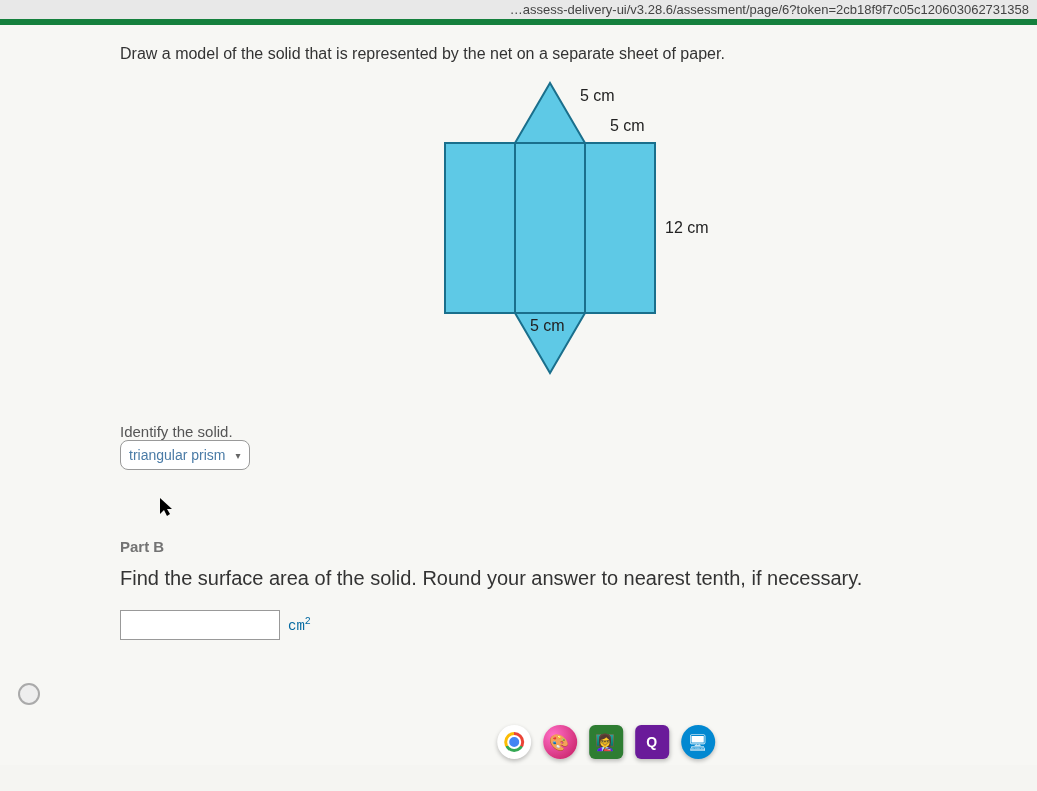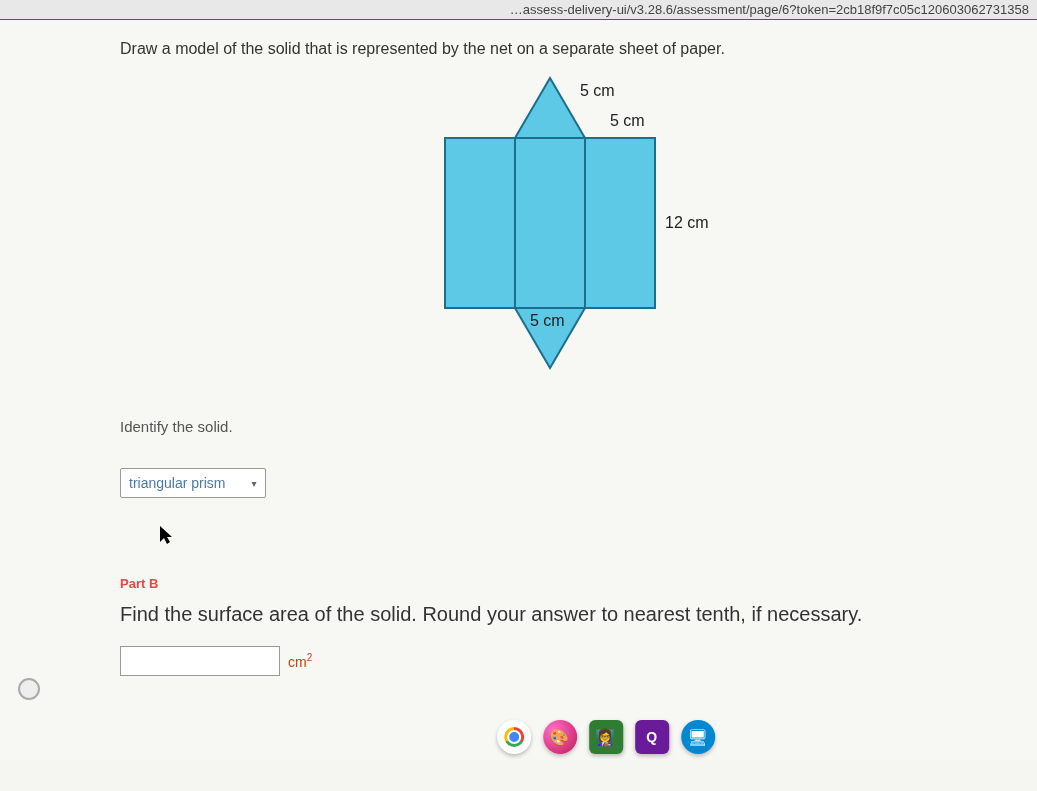--- a/index.html
+++ b/index.html
@@ -13,21 +13,21 @@
     color: #333;
   }
   .url-bar {
     width: 100%;
     background: #e8e8e8;
     padding: 2px 8px;
     font-size: 13px;
     color: #444;
     white-space: nowrap;
     overflow: hidden;
-    border-bottom: 1px solid #15803d;
+    border-bottom: 6px solid #15803d;
     text-align: right;
   }
   .page {
     padding: 20px 28px 20px 120px;
     background: #f7f7f4;
     min-height: 740px;
     position: relative;
   }
   .instruction {
     font-size: 16px;
@@ -37,49 +37,48 @@
   .figure-area {
     display: flex;
     justify-content: center;
     margin: 10px 0 20px 0;
     align-items: flex-end;
   }
   .identify-label {
     font-size: 15px;
     color: #555;
     margin-top: 20px;
-    margin-bottom: 24px;
+    margin-bottom: 0;
   }
   .select-wrap {
     display: inline-flex;
     align-items: center;
     border: 1px solid #999;
     background: #fff;
     padding: 6px 8px;
     font-size: 14px;
     color: #4a7ba6;
-    gap: 26px;
-    border-radius: 2px;
-    margin-top: 9px;
+    gap: 10px;
+    border-radius: 8px;
   }
   .chev {
     font-size: 10px;
     color: #666;
   }
   .cursor-arrow {
     margin-top: 28px;
     margin-left: 40px;
     font-size: 16px;
     color: #000;
   }
   .part-b {
     font-weight: bold;
-    font-size: 13px;
-    margin-top: 28px;
-    color: #ef4444;
+    font-size: 15px;
+    margin-top: 18px;
+    color: #737373;
   }
   .part-b-text {
     font-size: 20px;
     color: #333;
     margin-top: 12px;
   }
   .answer-row {
     margin-top: 20px;
     display: flex;
     align-items: center;
@@ -88,21 +87,22 @@
   .answer-input {
     width: 160px;
     height: 30px;
     border: 1px solid #999;
     background: #fff;
     padding: 4px 6px;
     font-size: 14px;
   }
   .unit {
     font-size: 14px;
-    color: #c2410c;
+    color: #0369a1;
+    font-family: Liberation Mono, monospace;
   }
   .unit sup { font-size: 10px; }
   .left-circle {
     position: absolute;
     left: 18px;
     bottom: 60px;
     width: 22px;
     height: 22px;
     border: 2px solid #aaa;
     border-radius: 50%;

